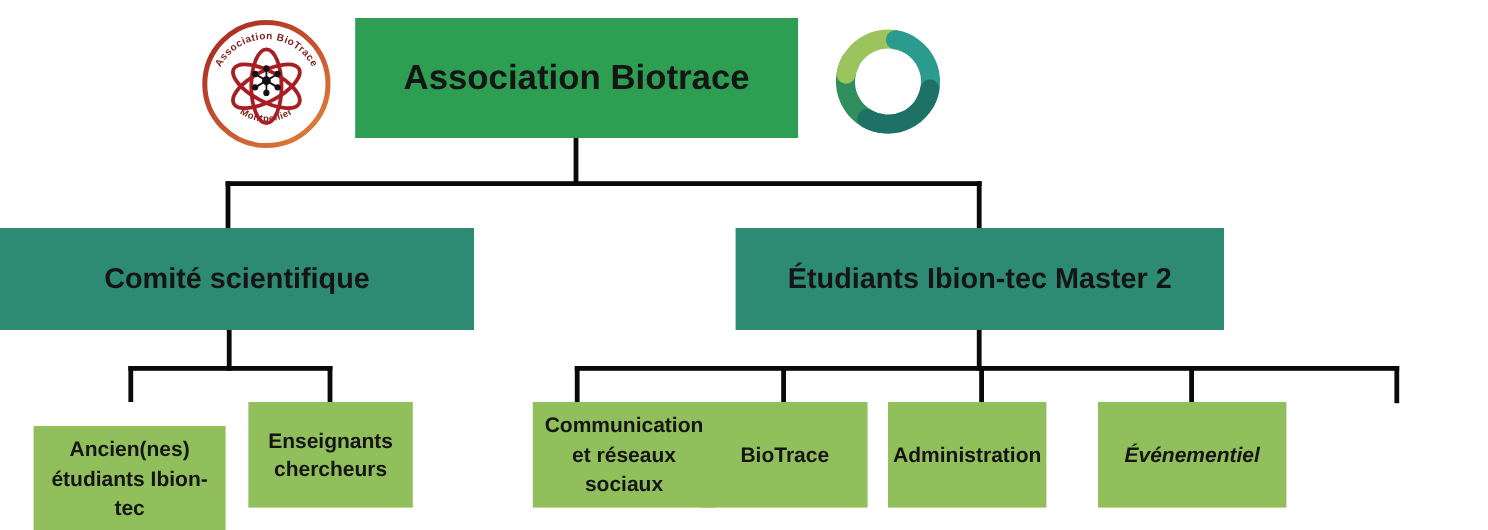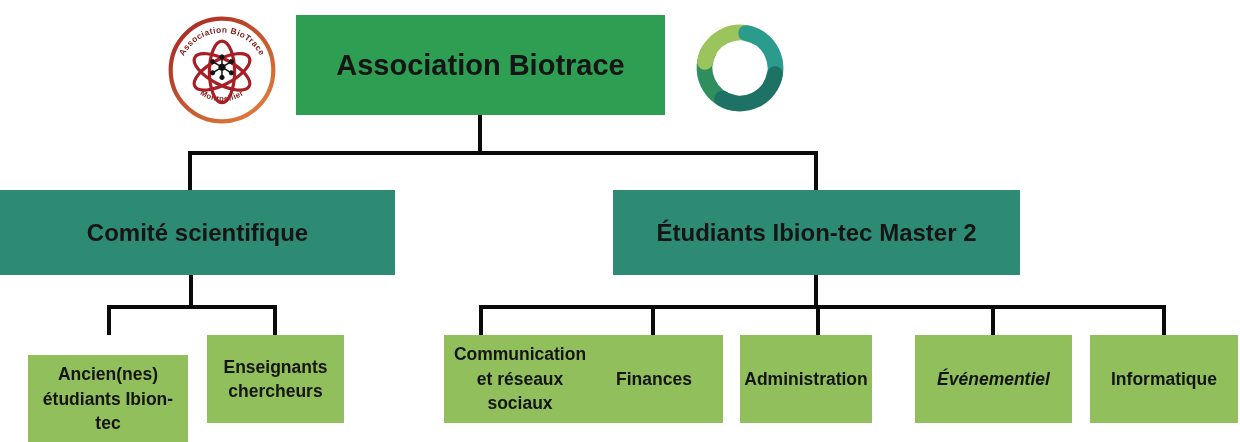--- a/index.html
+++ b/index.html
@@ -152,25 +152,22 @@
   <div class="node node-leaf leaf-a">
     <span>Ancien(nes) étudiants Ibion-tec</span>
   </div>
   <div class="node node-leaf leaf-b">
     <span>Enseignants chercheurs</span>
   </div>
   <div class="node node-leaf leaf-c">
     <span>Communication et réseaux sociaux</span>
   </div>
   <div class="node node-leaf leaf-d">
-    <span>Finances</span>
+    <span>BioTrace</span>
   </div>
   <div class="node node-leaf leaf-e">
     <span>Administration</span>
   </div>
   <div class="node node-leaf leaf-f">
     <span>Événementiel</span>
   </div>
-  <div class="node node-leaf leaf-g">
-    <span>Informatique</span>
-  </div>
 
 </div>
 
 </body></html>

